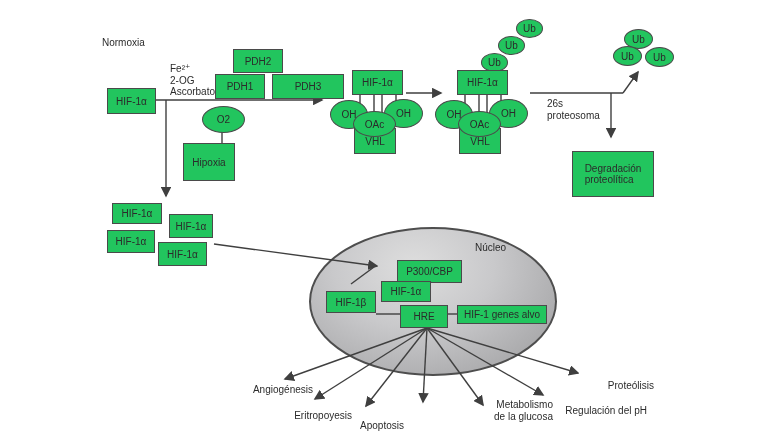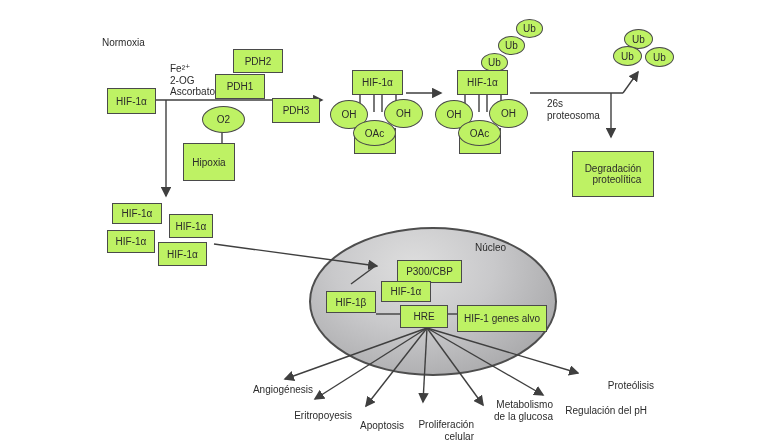--- a/index.html
+++ b/index.html
@@ -1,29 +1,29 @@
 <!DOCTYPE html>
 <html><head>
 <meta charset="utf-8">
 <style>
   html,body{margin:0;padding:0;background:#fff;}
   #stage{position:relative;width:768px;height:444px;background:#ffffff;overflow:hidden;
          font-family:"Liberation Sans","DejaVu Sans",sans-serif;color:#2b2b2b;}
-  .box{position:absolute;box-sizing:border-box;background:#bef264;border:1.5px solid #4a4a4a;
+  .box{position:absolute;box-sizing:border-box;background:#22c55e;border:1.5px solid #4a4a4a;
        display:flex;align-items:center;justify-content:center;font-size:10px;line-height:11px;
-       text-align:right;white-space:pre-line;z-index:3;}
+       text-align:left;white-space:pre-line;z-index:3;}
   .oval{border-radius:50%;}
   .txt{position:absolute;font-size:10px;line-height:11.5px;white-space:pre-line;z-index:4;padding-left:11px;}
   .ctr{text-align:right;}
   #nucleus{position:absolute;left:309px;top:227px;width:248px;height:149px;border-radius:50%;
            border:2px solid #4e4e4e;box-sizing:border-box;z-index:1;
            background:radial-gradient(ellipse at 42% 26%, #dedede 0%, #c9c9cb 40%, #ababad 78%, #9c9c9e 100%);}
   #wires{position:absolute;left:0;top:0;z-index:2;}
   .ub{z-index:3;}
-  .ontop{z-index:4;margin-top:9px;}
+  .ontop{z-index:4;}
 </style>
 </head>
 <body>
 
 <div id="stage">
 
   <div id="nucleus"></div>
 
   <svg id="wires" width="768" height="444" viewBox="0 0 768 444">
     <defs>
@@ -55,21 +55,21 @@
     </g>
   </svg>
 
   <div class="txt" style="left:91px;top:37px;">Normoxia</div>
   <div class="box" style="left:107px;top:88px;width:49px;height:26px;">HIF-1α</div>
   <div class="txt" style="left:159px;top:63px;">Fe²⁺
 2-OG
 Ascorbato</div>
   <div class="box" style="left:233px;top:49px;width:50px;height:24px;">PDH2</div>
   <div class="box" style="left:215px;top:74px;width:50px;height:25px;">PDH1</div>
-  <div class="box" style="left:272px;top:74px;width:48px;height:25px;margin-top:24px;">PDH3</div>
+  <div class="box" style="left:272px;top:74px;width:72px;height:25px;">PDH3</div>
   <div class="box oval" style="left:202px;top:106px;width:43px;height:27px;">O2</div>
   <div class="box" style="left:183px;top:143px;width:52px;height:38px;">Hipoxia</div>
 
   <div class="box" style="left:352px;top:70px;width:51px;height:25px;">HIF-1α</div>
   <div class="box" style="left:354px;top:128px;width:42px;height:26px;">VHL</div>
   <div class="box oval" style="left:330px;top:100px;width:38px;height:29px;">OH</div>
   <div class="box oval" style="left:384px;top:99px;width:39px;height:29px;">OH</div>
   <div class="box oval ontop" style="left:353px;top:111px;width:43px;height:26px;">OAc</div>
 
   <div class="box oval ub" style="left:516px;top:19px;width:27px;height:19px;">Ub</div>
@@ -92,25 +92,23 @@
   <div class="box" style="left:112px;top:203px;width:50px;height:21px;">HIF-1α</div>
   <div class="box" style="left:169px;top:214px;width:44px;height:24px;">HIF-1α</div>
   <div class="box" style="left:107px;top:230px;width:48px;height:23px;">HIF-1α</div>
   <div class="box" style="left:158px;top:242px;width:49px;height:24px;">HIF-1α</div>
 
   <div class="txt" style="left:464px;top:242px;">Núcleo</div>
   <div class="box" style="left:397px;top:260px;width:65px;height:23px;">P300/CBP</div>
   <div class="box" style="left:381px;top:281px;width:50px;height:21px;">HIF-1α</div>
   <div class="box" style="left:326px;top:291px;width:50px;height:22px;">HIF-1β</div>
   <div class="box" style="left:400px;top:305px;width:48px;height:23px;">HRE</div>
-  <div class="box" style="left:457px;top:305px;width:90px;height:27px;">HIF-1 genes alvo</div>
+  <div class="box" style="left:457px;top:305px;width:90px;height:19px;">HIF-1 genes alvo</div>
 
   <div class="txt ctr" style="left:228px;top:384px;width:74px;">Angiogénesis</div>
   <div class="txt ctr" style="left:271px;top:410px;width:70px;">Eritropoyesis</div>
   <div class="txt ctr" style="left:337px;top:420px;width:56px;">Apoptosis</div>
-  <div class="txt ctr" style="left:399px;top:419px;width:64px;">Proliferación
-celular</div>
   <div class="txt ctr" style="left:470px;top:399px;width:72px;">Metabolismo
 de la glucosa</div>
   <div class="txt ctr" style="left:542px;top:405px;width:94px;">Regulación del pH</div>
   <div class="txt ctr" style="left:585px;top:380px;width:58px;">Proteólisis</div>
 
 </div>
 
 </body></html>

